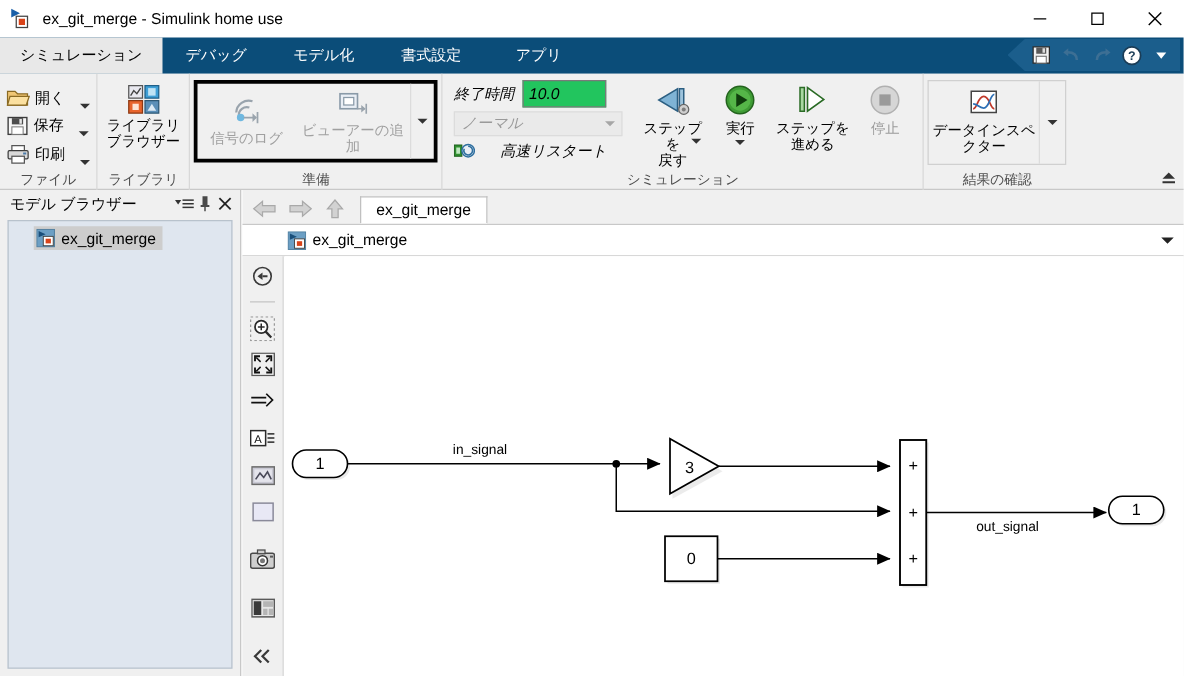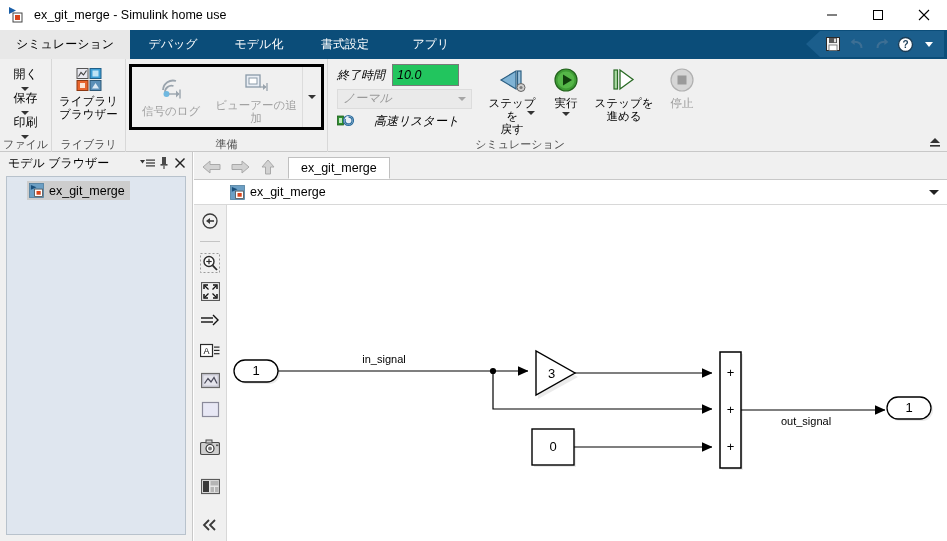--- a/index.html
+++ b/index.html
@@ -60,21 +60,21 @@
   .rgroup-label{ font-size:11px; color:#4d4d4d; height:16px; line-height:16px; white-space:nowrap;}
 
   .bigbtn{ width:54px; display:flex; flex-direction:column; align-items:center;
            justify-content:flex-start; padding-top:3px; }
   .bigbtn .lbl{ font-size:11.5px; text-align:center; line-height:13px; margin-top:2px;}
   .bigbtn.dis .lbl{ color:#9a9a9a; }
   .caret{ width:0;height:0;border-left:4px solid transparent;border-right:4px solid transparent;
           border-top:4px solid #333; display:inline-block; }
   .caret.dis{ border-top-color:#a6a6a6; }
 
-  .smallrow{ display:flex; align-items:flex-start; height:24px; gap:4px; padding:0 2px;flex-direction:column;}
+  .smallrow{ display:flex; align-items:flex-end; height:24px; gap:4px; padding:0 2px;}
   .smallrow .lbl{ font-size:12px; white-space:nowrap;}
   .smallcol{ display:flex; flex-direction:column; justify-content:center; height:68px;}
 
   .prep-box{ border:3px solid #000000; background:#f0f0f0; display:flex; align-items:stretch;
              height:66px; }
   .prepbtn{ width:78px; display:flex; flex-direction:column; align-items:center;
             justify-content:center; }
   .prepbtn .lbl{ font-size:11.5px; color:#a0a0a0; text-align:center; line-height:13px; margin-top:3px;}
 
   .endtime-row{ display:flex; align-items:center; gap:7px; height:24px;}
@@ -359,20 +359,39 @@
         <svg width="30" height="28" viewBox="0 0 30 28">
           <circle cx="15" cy="13" r="11" fill="#d6d6d6" stroke="#b0b0b0" stroke-width="1.2"></circle>
           <rect x="10.5" y="8.5" width="9" height="9" fill="#9a9a9a"></rect>
         </svg>
         <span class="lbl">停止</span>
       </div>
     </div>
     <div class="rgroup-label">シミュレーション</div>
   </div>
 
+  <div class="rgroup">
+    <div class="rgroup-body">
+      <div class="dibox">
+        <div class="bigbtn" style="width:88px;justify-content:center;padding-top:0;">
+          <svg width="28" height="26" viewBox="0 0 28 26">
+            <rect x="4" y="2" width="20" height="17" fill="#fff" stroke="#444" stroke-width="1.2"></rect>
+            <path d="M5.5 16 C9 16 9 6 14 6 C19 6 19 16 22.5 16" fill="none" stroke="#c0392b" stroke-width="1.4"></path>
+            <path d="M5.5 12 C9 12 10 15.5 14 15.5 C18.5 15.5 19 4.5 22.5 4.5" fill="none" stroke="#2d6fb5" stroke-width="1.4"></path>
+          </svg>
+          <span class="lbl" style="white-space:pre-line;">データインスペ
+クター</span>
+        </div>
+        <div style="display:flex;align-items:center;padding-right:6px;border-left:1px solid #dcdcdc;">
+          <span class="caret" style="margin-left:6px;"></span>
+        </div>
+      </div>
+    </div>
+    <div class="rgroup-label">結果の確認</div>
+  </div>
 
   <div class="ribbon-collapse">
     <svg width="16" height="14" viewBox="0 0 16 14">
       <polygon points="3,8 13,8 8,3" fill="#333"></polygon>
       <rect x="3" y="10" width="10" height="1.6" fill="#333"></rect>
     </svg>
   </div>
 </div>
 
 <div class="browser">

